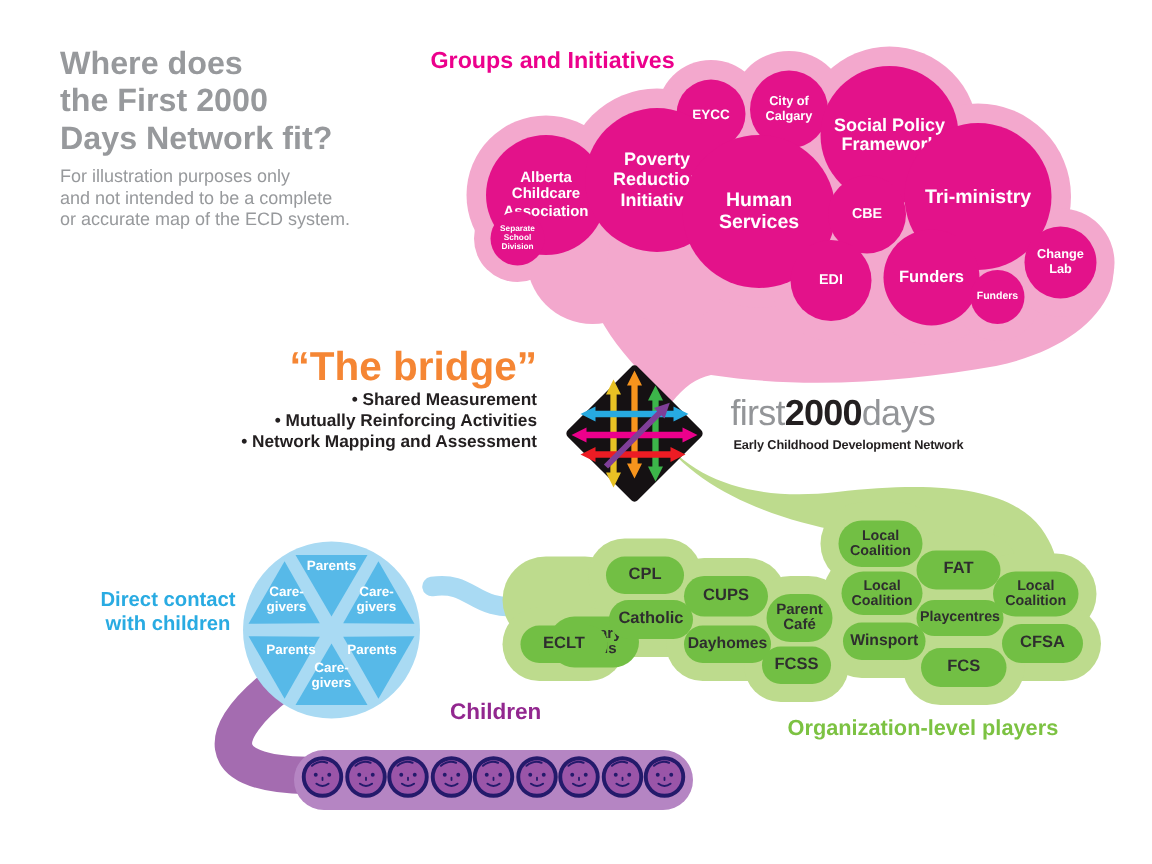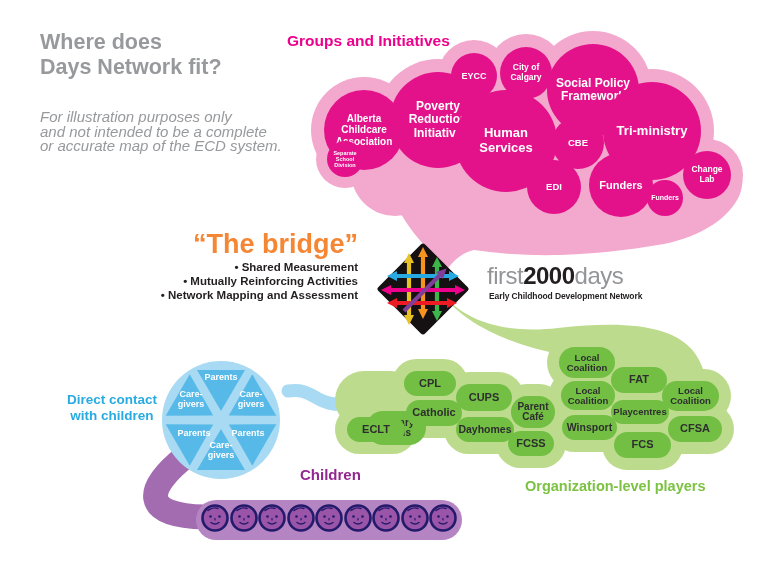--- a/index.html
+++ b/index.html
@@ -14,21 +14,21 @@
         line-height:1.12;box-sizing:border-box;padding:0 3px;}
 
   
   .halo-g{position:absolute;border-radius:999px;background:#bddb8d;}
   .pill{position:absolute;border-radius:999px;background:#72bf44;color:#2e2e2e;font-weight:700;
         display:flex;align-items:center;justify-content:center;text-align:center;
         line-height:1.05;box-sizing:border-box;padding:0 2px;}
 
   .lbl{position:absolute;}
   .page-title{left:40px;top:30px;font-size:21.5px;line-height:25px;font-weight:700;color:#97999c;}
-  .page-note{left:40px;top:110px;font-size:15px;line-height:14.5px;font-style:italic;color:#97999c;}
+  .page-note{left:40px;top:110px;font-size:12px;line-height:14.5px;color:#97999c;}
   .sys-head{left:287px;top:32px;font-size:15.5px;line-height:18px;font-weight:700;color:#ec008c;}
   .backbone{left:118px;top:229px;width:240px;text-align:right;color:#231f20;}
   .backbone .bb-head{font-size:14.5px;line-height:17px;font-weight:700;}
   .backbone .bb-bridge{font-size:27px;line-height:31px;font-weight:600;color:#f58634;}
   .backbone .bb-bullet{font-size:11.5px;line-height:14.2px;font-weight:600;}
   .logo-words{left:487px;top:263px;font-size:24px;line-height:26px;letter-spacing:-0.5px;white-space:nowrap;}
   .logo-words .w-light{color:#939598;font-weight:400;}
   .logo-words .w-bold{color:#231f20;font-weight:700;}
   .logo-tag{left:489px;top:291px;font-size:8.5px;font-weight:700;letter-spacing:-0.1px;color:#231f20;white-space:nowrap;}
   .direct-head{left:56px;top:392px;width:112px;text-align:center;font-size:13.5px;line-height:16px;font-weight:700;color:#29abe2;}
@@ -186,20 +186,21 @@
   <div class="pill" style="left:611px;top:367px;width:56px;height:26px;font-size:11px;">FAT</div>
   <div class="pill" style="left:561px;top:381px;width:54px;height:29px;font-size:9.5px;">Local Coalition</div>
   <div class="pill" style="left:662px;top:381px;width:57px;height:30px;font-size:9.5px;">Local Coalition</div>
   <div class="pill" style="left:611px;top:400px;width:58px;height:24px;font-size:9.5px;">Playcentres</div>
   <div class="pill" style="left:562px;top:415px;width:55px;height:25px;font-size:10.5px;">Winsport</div>
   <div class="pill" style="left:668px;top:416px;width:54px;height:26px;font-size:11px;">CFSA</div>
   <div class="pill" style="left:614px;top:432px;width:57px;height:26px;font-size:11px;">FCS</div>
 
   <div class="lbl page-title">
     <div>Where does</div>
+    <div>the First 2000</div>
     <div>Days Network fit?</div>
   </div>
   <div class="lbl page-note">
     <div>For illustration purposes only</div>
     <div>and not intended to be a complete</div>
     <div>or accurate map of the ECD system.</div>
   </div>
   <div class="lbl sys-head">
     <div>Groups and Initiatives</div>
   </div>

